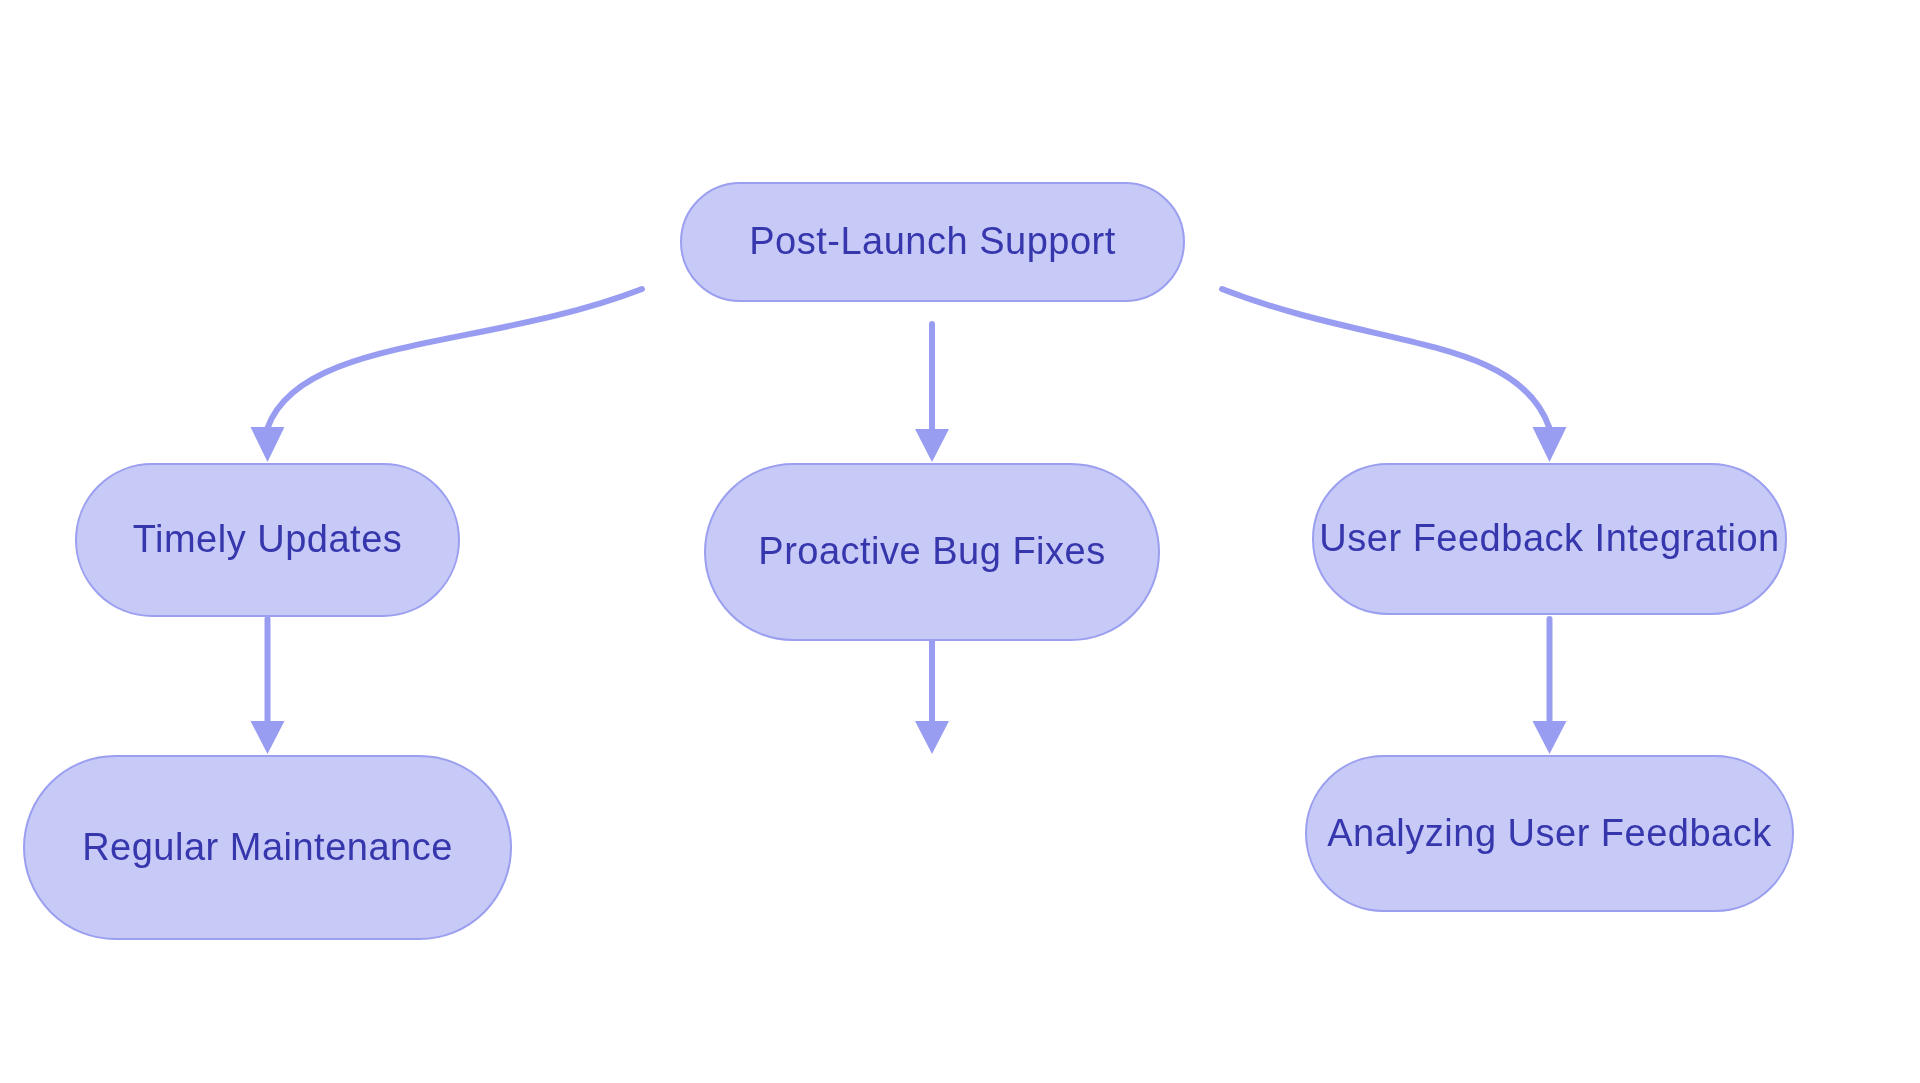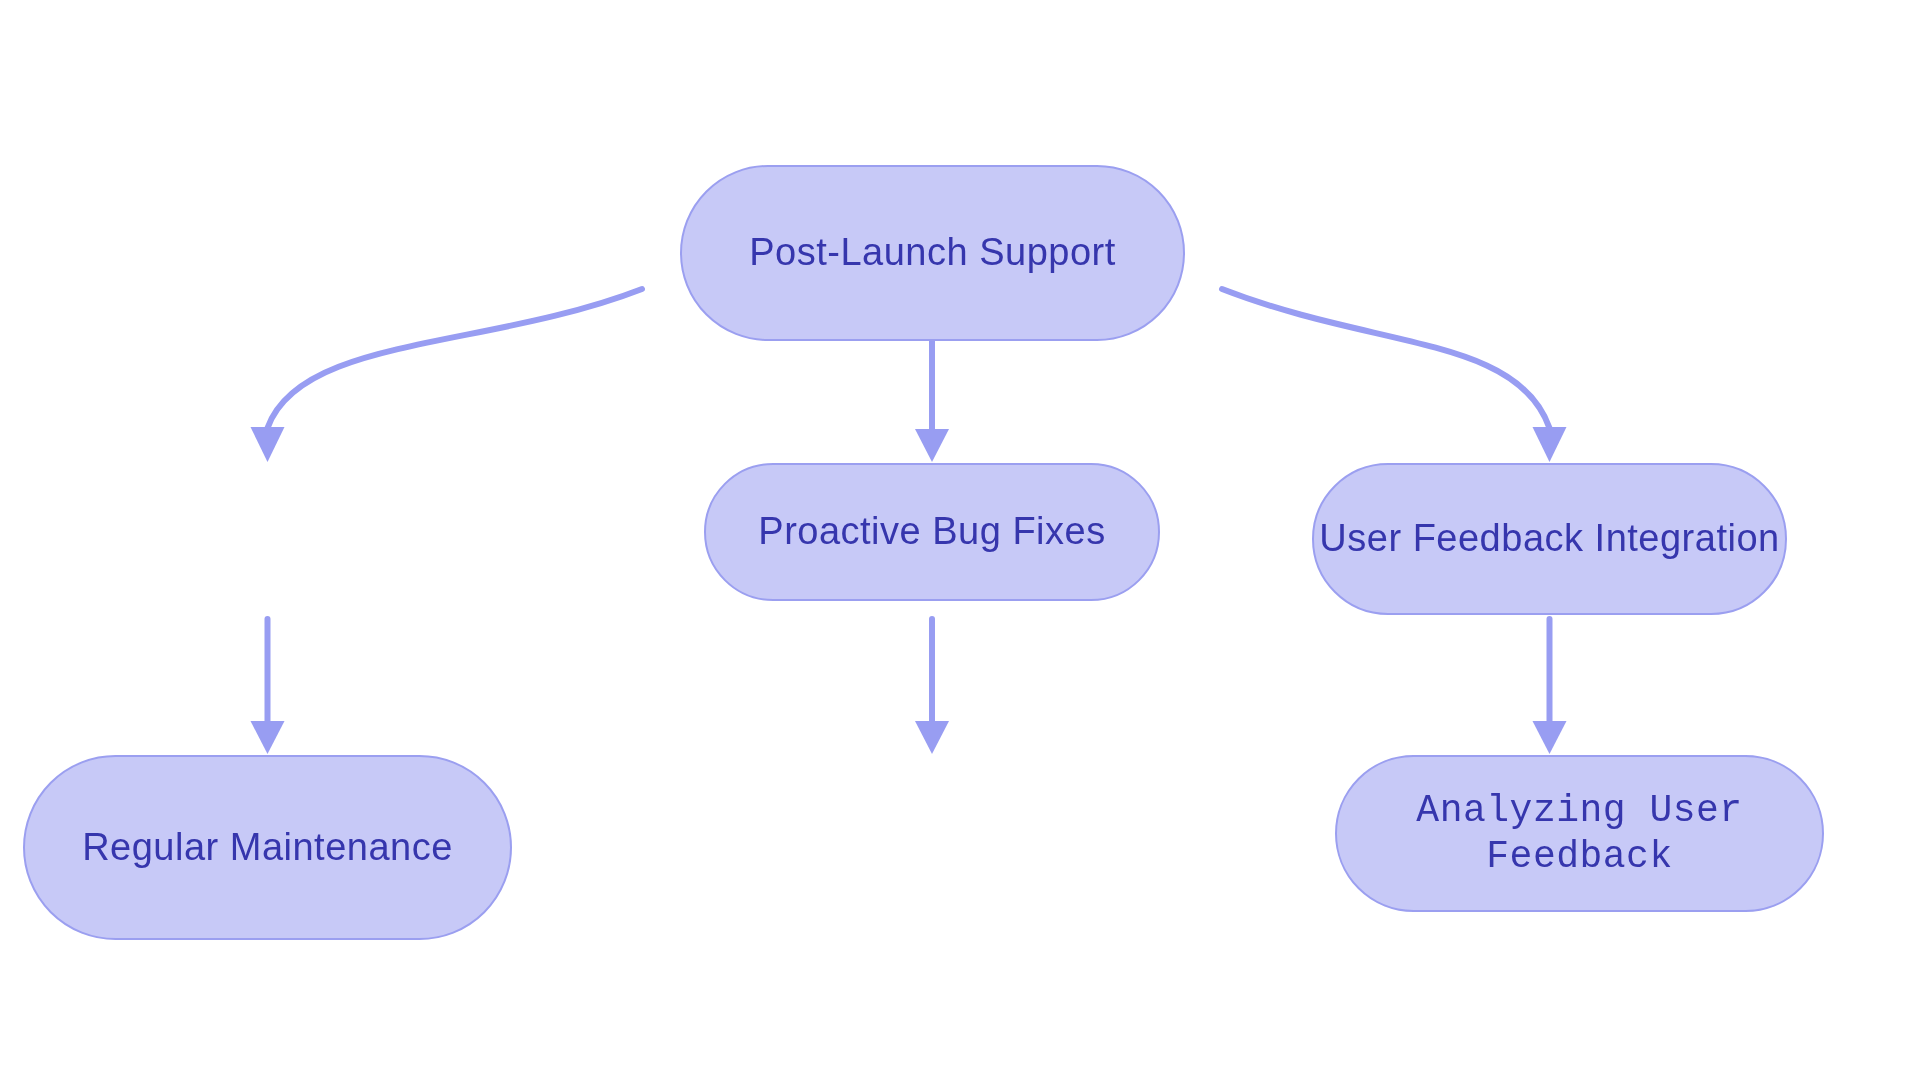--- a/index.html
+++ b/index.html
@@ -41,27 +41,27 @@
     border-radius: 999px;
     display: flex;
     align-items: center;
     justify-content: center;
     text-align: center;
     color: var(--text);
     font-size: 38px;
     letter-spacing: 0.5px;
     line-height: 1.2;
   }
-  .node-post-launch        { left: 680px;  top: 165px; width: 505px; height: 176px; }
+  .node-post-launch        { left: 680px;  top: 182px; width: 505px; height: 120px; }
   .node-timely-updates     { left: 75px;   top: 463px; width: 385px; height: 154px; }
-  .node-proactive-bugs     { left: 704px;  top: 463px; width: 456px; height: 138px; }
+  .node-proactive-bugs     { left: 704px;  top: 463px; width: 456px; height: 178px; }
   .node-user-feedback      { left: 1312px; top: 463px; width: 475px; height: 152px; }
   .node-regular-maint      { left: 23px;   top: 755px; width: 489px; height: 185px; }
   .node-monitoring-perf    { left: 675px;  top: 755px; width: 514px; height: 157px; }
-  .node-analyzing-feedback { left: 1335px; top: 755px; width: 489px; height: 157px; font-family: Liberation Mono, monospace; }
+  .node-analyzing-feedback { left: 1305px; top: 755px; width: 489px; height: 157px; }
 </style>
 </head>
 <body>
 
 <div class="canvas">
 
   <svg class="edges-layer" viewBox="0 0 1920 1083" xmlns="http://www.w3.org/2000/svg">
 
     <path class="edge" d="M 642 289 C 488 349, 300 336, 267.5 428"></path>
     <polygon class="arrowhead" points="250.5,427 284.5,427 267.5,462"></polygon>
@@ -79,20 +79,23 @@
     <polygon class="arrowhead" points="915,721 949,721 932,754"></polygon>
 
     <path class="edge" d="M 1549.5 619 L 1549.5 722"></path>
     <polygon class="arrowhead" points="1532.5,721 1566.5,721 1549.5,754"></polygon>
   </svg>
 
   <div class="node node-post-launch">
     <span>Post-Launch Support</span>
   </div>
 
+  <div class="node node-timely-updates">
+    <span>Timely Updates</span>
+  </div>
 
   <div class="node node-proactive-bugs">
     <span>Proactive Bug Fixes</span>
   </div>
 
   <div class="node node-user-feedback">
     <span>User Feedback Integration</span>
   </div>
 
   <div class="node node-regular-maint">

